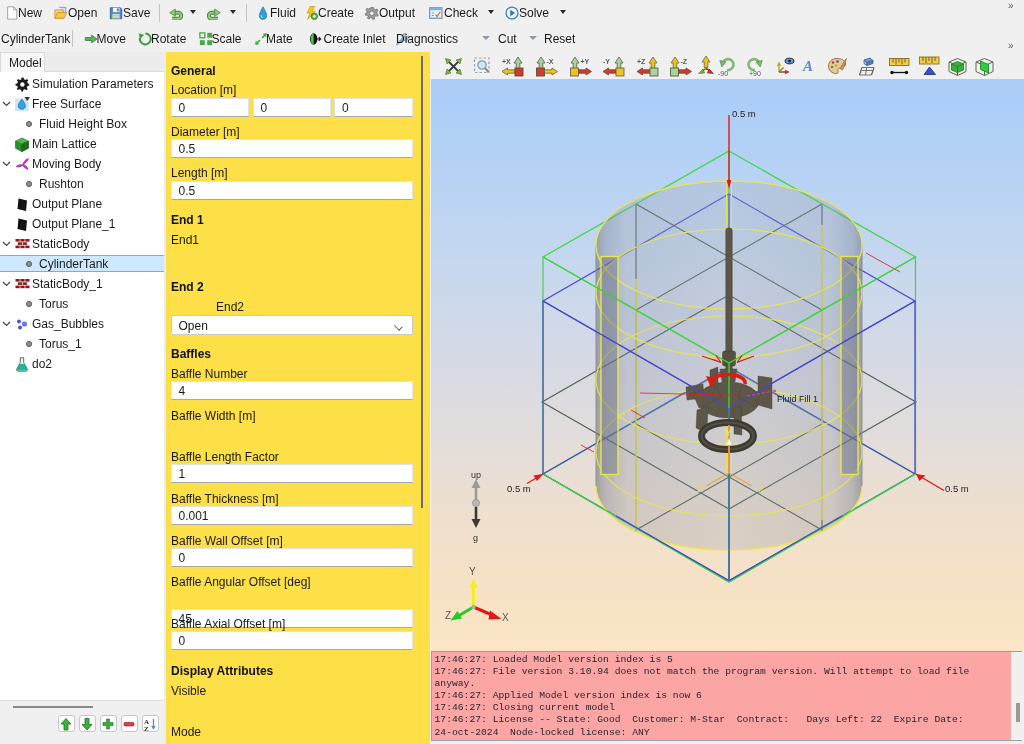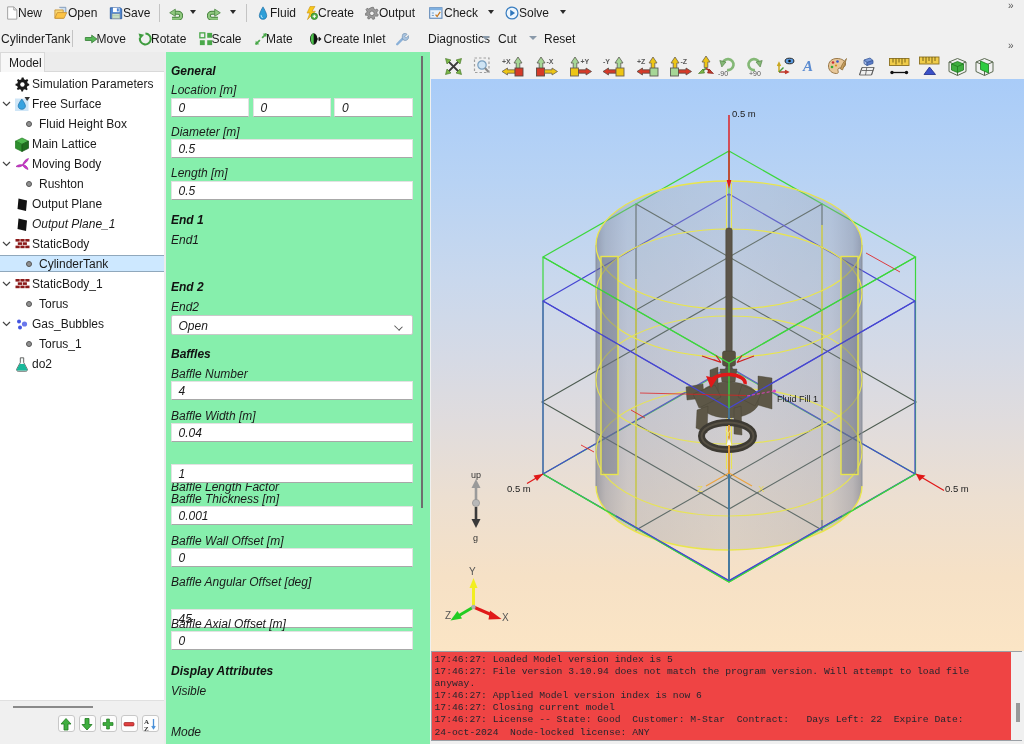--- a/index.html
+++ b/index.html
@@ -9,29 +9,29 @@
 .sep { position:absolute; width:1px; background:#c4c4c4; }
 .dd { position:absolute; width:0; height:0; border-left:3.5px solid transparent; border-right:3.5px solid transparent; border-top:4.5px solid #2a2a2a; }
 #tree { position:absolute; left:0; top:52px; width:166px; height:692px; background:#ececec; }
 #treewhite { position:absolute; left:0; top:19px; width:164px; height:681px; background:#fff; border-top:1px solid #d9d9d9;}
 .tab { position:absolute; left:0; top:0; width:45px; height:20px; background:#f7f7f7; border:1px solid #d9d9d9; border-bottom:none; padding-left:8px; padding-top:3px; }
 .trow { position:absolute; left:0; width:164px; height:20px; }
 .trow .lbl { position:absolute; top:3px; }
 .chev { position:absolute; left:2px; top:7px; }
 .bullet { position:absolute; left:26px; top:7px; width:6px; height:6px; border-radius:50%; background:#909090; border:1px solid #555; }
 .ticon { position:absolute; left:15px; top:3px; }
-#props { position:absolute; left:166px; top:52px; width:264px; height:692px; background:#86efac;font-style:italic; }
+#props { position:absolute; left:166px; top:52px; width:264px; height:692px; background:#fde047; }
 .hdr { position:absolute; left:5px; font-weight:bold; color:#111; }
 .plbl { position:absolute; left:5px; color:#1a1a1a; }
 .pin { position:absolute; left:4.5px; width:242px; height:19px; background:#fff; border:1px solid #e2e2e2; border-bottom:1px solid #a8a8a8; padding:2px 0 0 7px; font-size:12px; }
 .pdd { position:absolute; left:4.5px; width:242px; height:20px; background:#fff; border:1px solid #c9c9c9; border-radius:2px; padding:3px 0 0 7px; font-size:12px; }
 .pdd:after { content:""; position:absolute; right:10px; top:7px; width:6px; height:6px; border-right:1.2px solid #555; border-bottom:1.2px solid #555; transform:rotate(45deg) scale(1,0.75); }
 #vp { position:absolute; left:430px; top:52px; width:594px; height:692px; background:#f0f0f0; }
 #canvas3d { position:absolute; left:1px; top:27px; width:593px; height:572px; }
-#console { position:absolute; left:1px; top:599px; width:591px; height:90px; background:#ef4444; border:1px solid #9aa0a6; font-family:"Liberation Mono", monospace; font-size:9.7px; color:#26262e; line-height:12.1px; padding:2px 0 0 2.5px; white-space:pre; overflow:hidden; }
+#console { position:absolute; left:1px; top:599px; width:591px; height:90px; background:#fca5a5; border:1px solid #9aa0a6; font-family:"Liberation Mono", monospace; font-size:9.7px; color:#26262e; line-height:12.1px; padding:2px 0 0 2.5px; white-space:pre; overflow:hidden; }
 #conscroll { position:absolute; left:581px; top:600px; width:13px; height:88px; background:#f0f0f0; }
 #conthumb { position:absolute; left:5px; top:51px; width:4px; height:19px; background:#999; }
 </style>
 </head>
 <body>
 <div id="tb1">
     <svg class="abs" style="left:5px;top:6px" width="14" height="14" viewBox="0 0 16 16">
       <path d="M3 1 L10 1 L13.5 4.5 L13.5 15 L3 15 Z" fill="#fdfdfd" stroke="#a0a0a0" stroke-width="1.1"></path>
       <path d="M10 1 L10 4.5 L13.5 4.5" fill="none" stroke="#a0a0a0" stroke-width="1.1"></path>
     </svg>
@@ -124,21 +124,21 @@
 <svg class="abs" style="left:307.5px;top:31.5px" width="14" height="14" viewBox="0 0 16 16">
       <ellipse cx="6.5" cy="8" rx="4.2" ry="6.5" fill="#111"></ellipse>
       <path d="M6.5 1.5 A 3.4 6.5 0 0 0 6.5 14.5 Z" fill="#4cc24c"></path>
       <path d="M9 8 L14.5 8 M12.3 6 L14.5 8 L12.3 10" stroke="#111" stroke-width="1.2" fill="none"></path>
     </svg>
 <div class="abs" style="left:323.5px;top:32px;">Create Inlet</div>
 <svg class="abs" style="left:394.5px;top:31.5px" width="14" height="14" viewBox="0 0 16 16">
       <path d="M2.5 14 L8.8 7.7" stroke="#8ab0d8" stroke-width="2.8" stroke-linecap="round"></path>
       <path d="M9 2.4 C10.5 1.3 12.7 1.5 13.8 2.6 L11.2 5.2 L12.8 6.8 L15.4 4.2 C16 6 15.4 7.7 14.1 8.8 C12.6 10 10.6 9.9 9.3 8.8 C8 7.6 8 4.4 9 2.4 Z" fill="#aac4e0" stroke="#6688aa" stroke-width="0.7"></path>
     </svg>
-<div class="abs" style="left:428px;top:32px;">Diagnostics</div>
+<div class="abs" style="left:396px;top:32px;">Diagnostics</div>
 <div class="abs" style="left:482px;top:36px;width:0;height:0;border-left:4px solid transparent;border-right:4px solid transparent;border-top:4px solid #8a9aaa;"></div>
 <div class="abs" style="left:498px;top:32px;">Cut</div>
 <div class="abs" style="left:528.5px;top:36px;width:0;height:0;border-left:4px solid transparent;border-right:4px solid transparent;border-top:4px solid #8a9aaa;"></div>
 <div class="abs" style="left:544px;top:32px;text-align:center;">Reset</div>
 <div class="abs" style="left:1008px;top:40px;color:#555;font-size:10px;letter-spacing:-1px;">»</div>
   </div>
 <div id="tree">
   <div id="treewhite"></div>
   <div class="tab">Model</div>
   <div id="treerows">
@@ -184,21 +184,21 @@
 <div class="trow" style="top:122px;">
 <div class="bullet"></div>
 <div class="lbl" style="left:39px;">Rushton</div>
 </div>
 <div class="trow" style="top:142px;">
 <svg class="ticon" width="15" height="15" viewBox="0 0 15 15">
           <path d="M3.5 1.5 L12 3.5 L11 14 L2.5 12 Z" fill="#111"></path>
         </svg>
 <div class="lbl" style="left:32px;">Output Plane</div>
 </div>
-<div class="trow" style="top:162px;font-style:italic;">
+<div class="trow" style="top:162px;">
 <svg class="ticon" width="15" height="15" viewBox="0 0 15 15">
           <path d="M3.5 1.5 L12 3.5 L11 14 L2.5 12 Z" fill="#111"></path>
         </svg>
 <div class="lbl" style="left:32px;">Output Plane_1</div>
 </div>
 <div class="trow" style="top:182px;">
 <svg class="chev" width="9" height="6" viewBox="0 0 9 6">
           <path d="M1 1 L4.5 4.5 L8 1" fill="none" stroke="#444" stroke-width="1.2"></path>
         </svg>
 <svg class="ticon" width="15" height="15" viewBox="0 0 15 15">
@@ -298,28 +298,27 @@
 <div class="pin" style="top:46px;width:78.5px;">0</div>
 <div class="pin" style="top:46px;left:86.5px;width:78.5px;">0</div>
 <div class="pin" style="top:46px;left:168px;width:78.5px;">0</div>
 <div class="plbl" style="top:73px;">Diameter [m]</div>
 <div class="pin" style="top:87px;">0.5</div>
 <div class="plbl" style="top:114px;">Length [m]</div>
 <div class="pin" style="top:129px;">0.5</div>
 <div class="hdr" style="top:161px;">End 1</div>
 <div class="plbl" style="top:181px;">End1</div>
 <div class="hdr" style="top:228px;">End 2</div>
-<div class="plbl" style="top:248px;">End2</div>
+<div class="plbl" style="top:248px;margin-left:45px;">End2</div>
 <div class="pdd" style="top:263px;">Open</div>
 <div class="hdr" style="top:295px;">Baffles</div>
 <div class="plbl" style="top:315px;">Baffle Number</div>
 <div class="pin" style="top:329px;">4</div>
 <div class="plbl" style="top:357px;">Baffle Width [m]</div>
-<div class="pin" style="top:371px;">0.04</div>
-<div class="plbl" style="top:398px;margin-top:30px;">Baffle Length Factor</div>
+<div class="plbl" style="top:398px;">Baffle Length Factor</div>
 <div class="pin" style="top:412px;">1</div>
 <div class="plbl" style="top:440px;">Baffle Thickness [m]</div>
 <div class="pin" style="top:454px;">0.001</div>
 <div class="plbl" style="top:482px;">Baffle Wall Offset [m]</div>
 <div class="pin" style="top:496px;">0</div>
 <div class="plbl" style="top:523px;">Baffle Angular Offset [deg]</div>
 <div class="pin" style="top:557px;">45</div>
 <div class="plbl" style="top:565px;">Baffle Axial Offset [m]</div>
 <div class="pin" style="top:579px;">0</div>
 <div class="hdr" style="top:612px;">Display Attributes</div>

